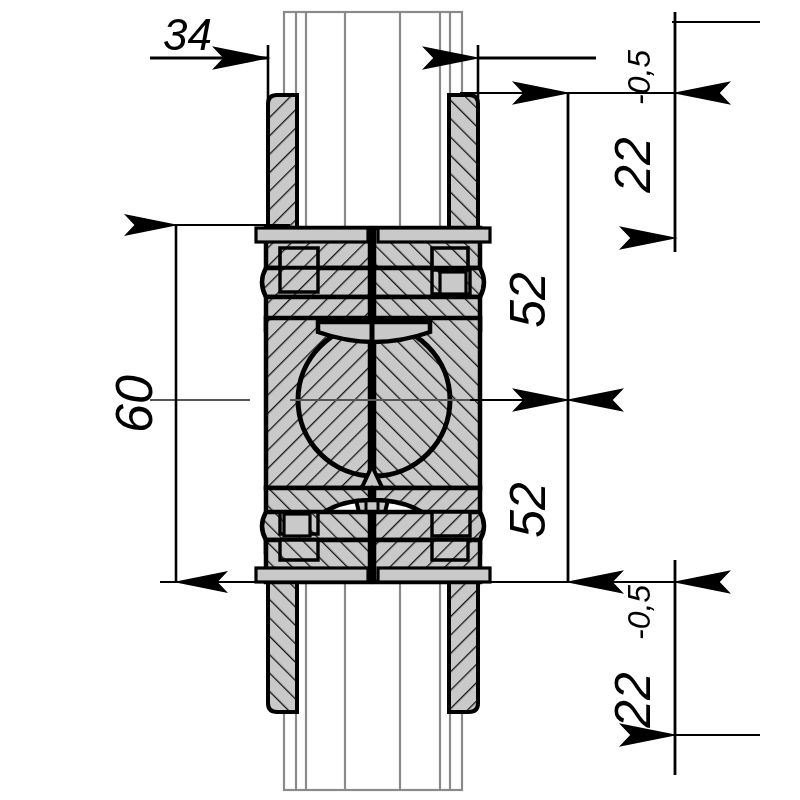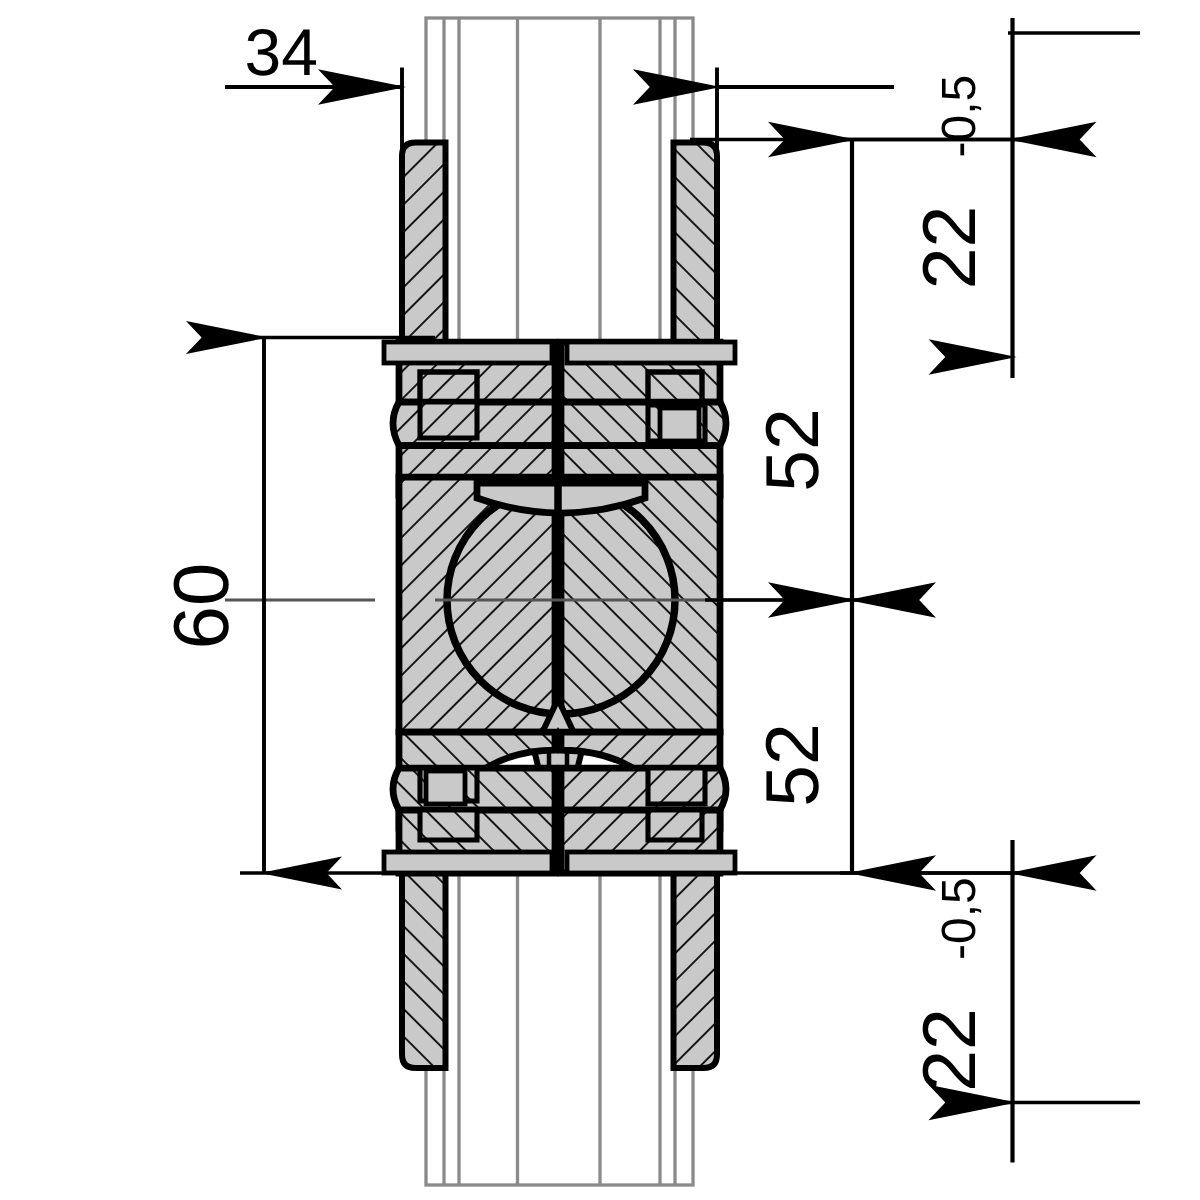--- a/index.html
+++ b/index.html
@@ -1,17 +1,17 @@
 <!DOCTYPE html>
 <html><head>
 <meta charset="utf-8">
 <style>
   html,body{margin:0;padding:0;background:#ffffff;}
   body{width:800px;height:800px;overflow:hidden;font-family:"Liberation Sans",sans-serif;}
-  #stage{position:relative;width:800px;height:584px;background:#e5e5e5;}
+  #stage{position:relative;width:800px;height:584px;background:#e5e5e5;font-style:italic;}
   svg{display:block;}
   .dimtext{font-family:"Liberation Sans",sans-serif;font-weight:400;fill:#000;}
 </style>
 </head>
 <body>
 
 <div id="stage">
 <svg width="800" height="800" viewBox="0 0 800 800" xmlns="http://www.w3.org/2000/svg">
 
   <defs>

